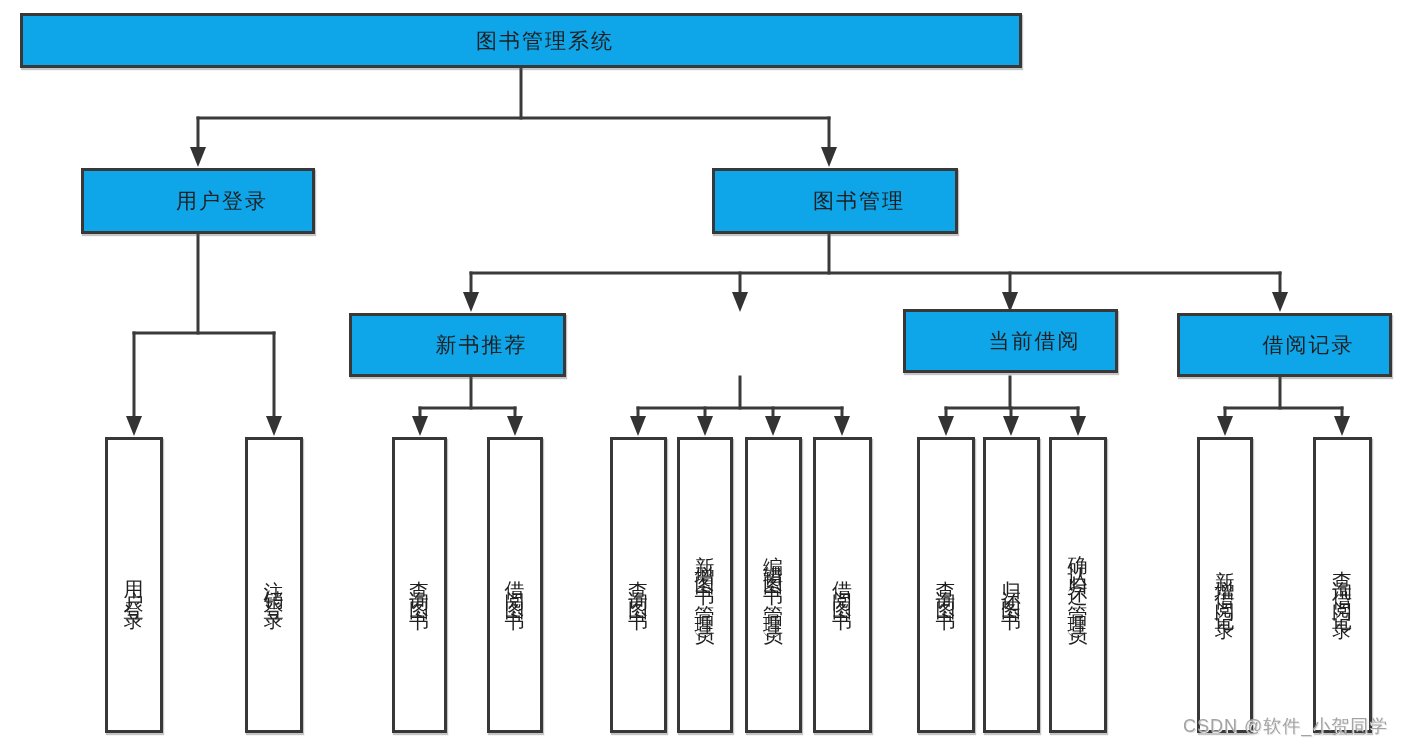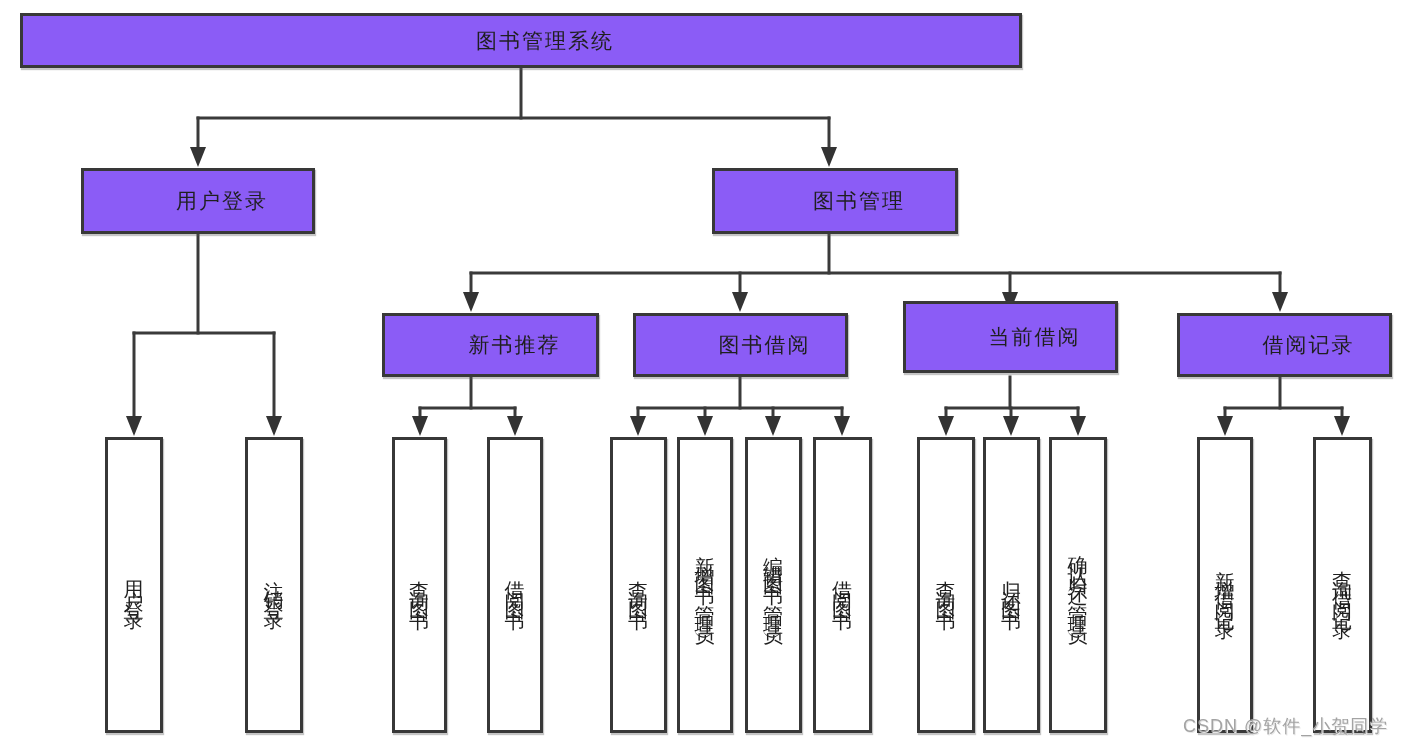--- a/index.html
+++ b/index.html
@@ -8,21 +8,21 @@
     width:1405px;height:747px;
     background:#ffffff;
     font-family:"Liberation Sans", sans-serif;
     overflow:hidden;
   }
   svg.wires{position:absolute;left:0;top:0;z-index:1;}
   svg.wires line{stroke:#3a3a3a;stroke-width:3;stroke-linecap:square;}
   svg.wires polygon{fill:#333333;}
   .node{
     position:absolute;z-index:2;box-sizing:border-box;
-    border:3px solid #383838;background:#8b5cf6;
+    border:3px solid #383838;background:#0ea5e9;
     display:flex;align-items:center;justify-content:center;
     color:#1f1f1f;font-size:21px;letter-spacing:2px;
     box-shadow:1px 2px 1px rgba(90,90,90,0.35);
     padding-left:48px;
   }
   .leaf{
     position:absolute;z-index:2;box-sizing:border-box;
     border:3px solid #383838;background:#ffffff;
     display:flex;align-items:center;justify-content:center;
     color:#1f1f1f;box-shadow:1px 2px 1px rgba(90,90,90,0.35);
@@ -125,27 +125,24 @@
     <span>图书管理系统</span>
   </div>
 
   <div class="node" style="left:81px;top:168px;width:234px;height:66px">
     <span>用户登录</span>
   </div>
   <div class="node" style="left:712px;top:168px;width:246px;height:66px">
     <span>图书管理</span>
   </div>
 
-  <div class="node" style="left:382px;top:313px;width:217px;height:64px">
+  <div class="node" style="left:349px;top:313px;width:217px;height:64px">
     <span>新书推荐</span>
   </div>
-  <div class="node" style="left:633px;top:313px;width:215px;height:64px">
-    <span>图书借阅</span>
-  </div>
-  <div class="node" style="left:903px;top:301px;width:215px;height:72px">
+  <div class="node" style="left:903px;top:309px;width:215px;height:64px">
     <span>当前借阅</span>
   </div>
   <div class="node" style="left:1177px;top:313px;width:215px;height:64px">
     <span>借阅记录</span>
   </div>
 
   <div class="leaf" style="left:105px;top:437px;width:58px;height:296px">
     <span class="vtext">用户登录</span>
   </div>
   <div class="leaf" style="left:245px;top:437px;width:58px;height:296px">

